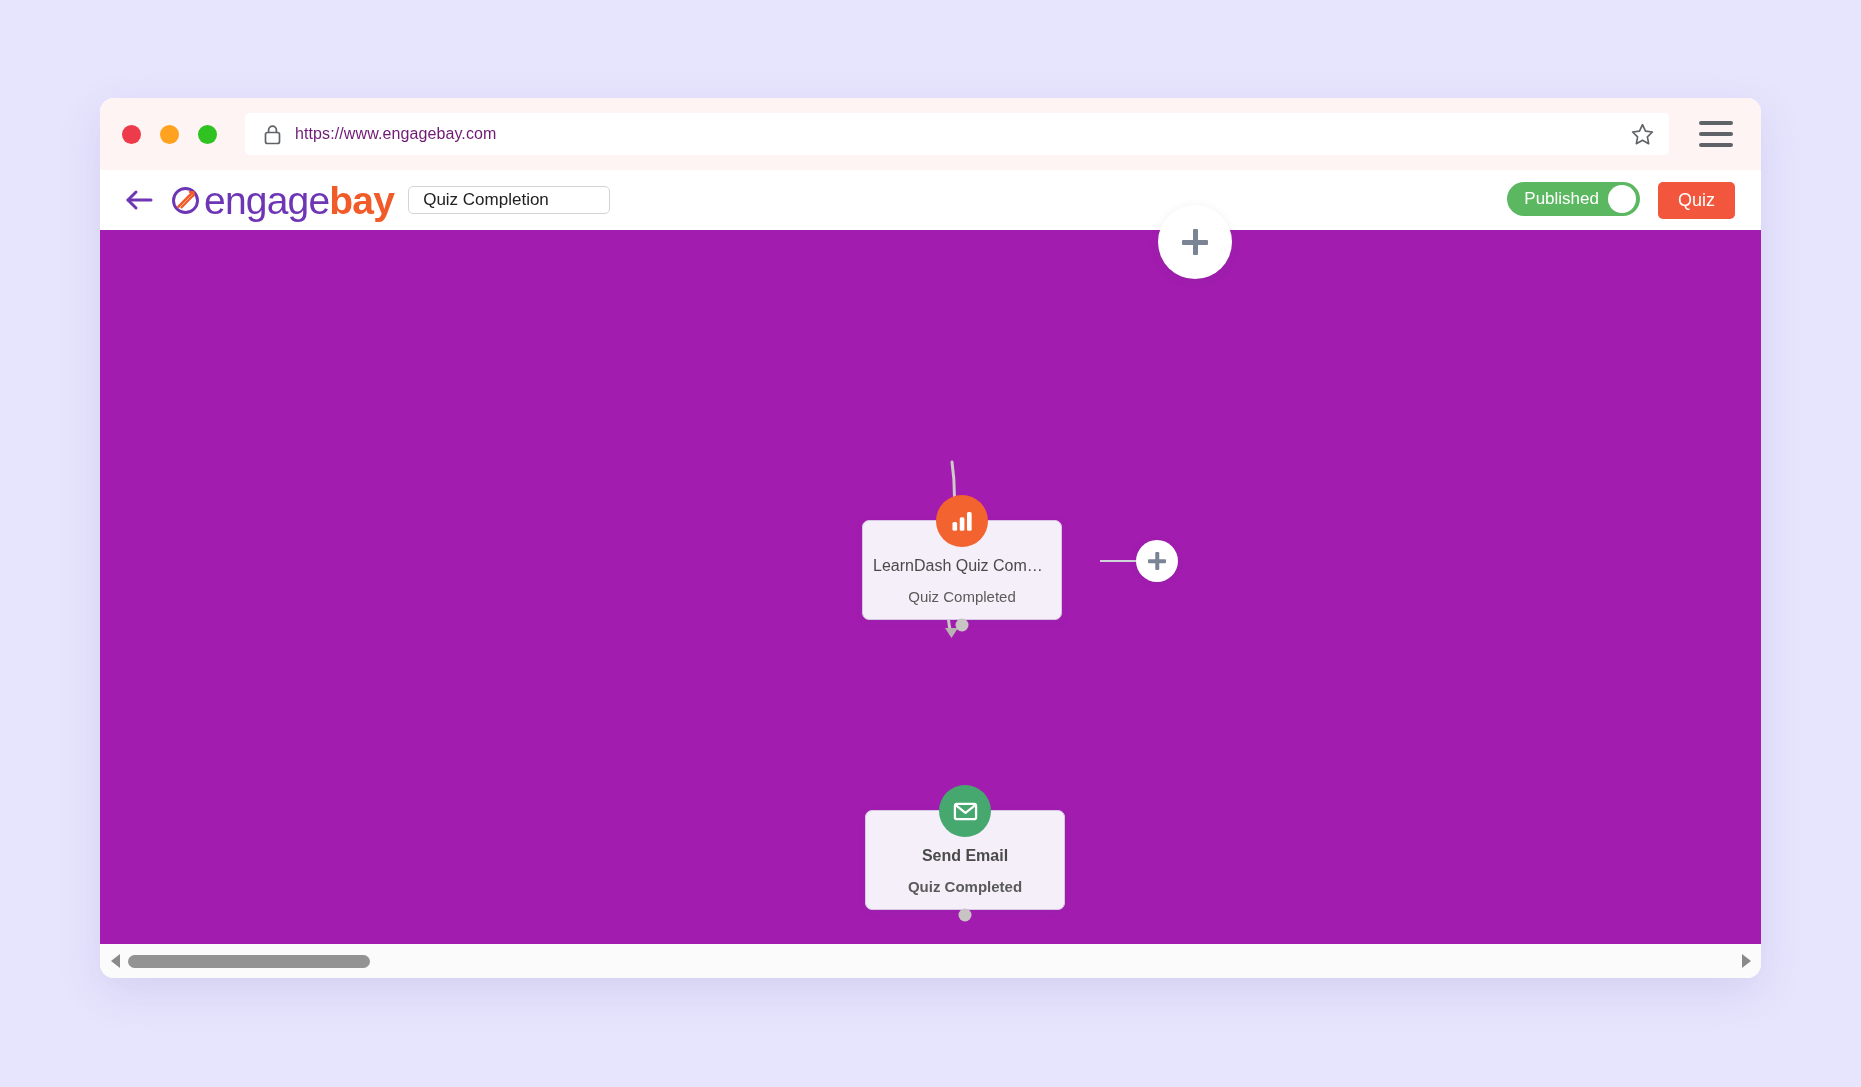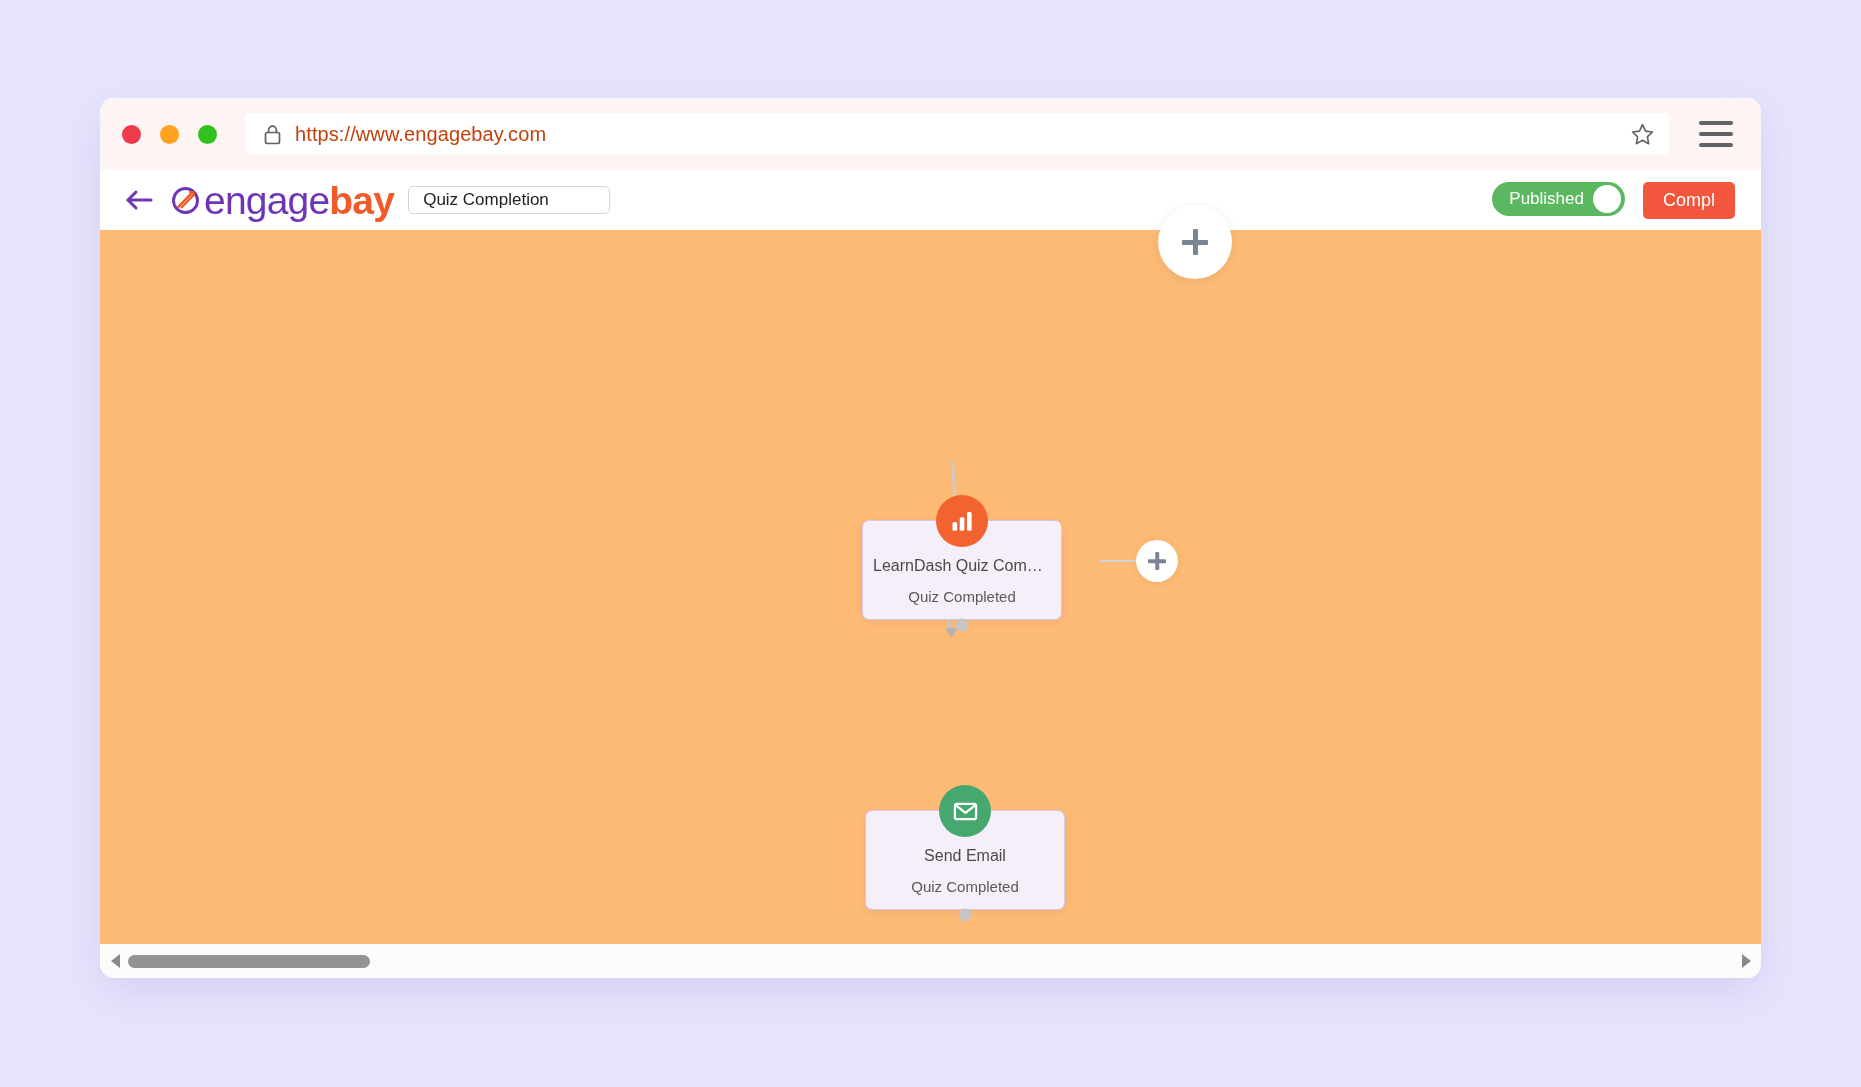--- a/index.html
+++ b/index.html
@@ -66,22 +66,22 @@
     margin-right: 30px;
   }
   .lock-icon {
     flex: 0 0 auto;
     width: 19px; height: 21px;
     display: flex; align-items: center; justify-content: center;
     margin-right: 13px;
   }
   .url-text {
     flex: 1 1 auto;
-    font-size: 20px;
-    color: #c2410c;
+    font-size: 16px;
+    color: #701a75;
     letter-spacing: 0.1px;
     white-space: nowrap;
     overflow: hidden;
   }
   .star-icon {
     flex: 0 0 auto;
     width: 26px; height: 26px;
     display: flex; align-items: center; justify-content: center;
   }
   .hamburger {
@@ -184,21 +184,21 @@
     border: none;
     border-radius: 5px;
     height: 37px;
     padding: 0 20px;
     cursor: pointer;
   }
 
   
   .canvas {
     flex: 1 1 auto;
-    background: #fdba74;
+    background: #a21caf;
     position: relative;
     overflow: hidden;
   }
 
   
   .fab-add {
     position: absolute;
     left: 1158px;
     top: 205px;
     width: 74px;
@@ -268,21 +268,21 @@
     left: 50%;
     transform: translate(-50%, -50%);
     width: 13px; height: 13px;
     border-radius: 50%;
     background: #c8c4c4;
   }
   .port-bottom { bottom: -6px; top: auto; transform: translate(-50%, 50%); }
 
   
   #node-trigger { left: 762px; top: 290px; }
-  #node-email   { left: 765px; top: 580px; }
+  #node-email   { left: 765px; top: 580px; font-weight: bold; }
 
   
   .branch-add {
     position: absolute;
     left: 1000px;
     top: 310px;
     display: flex;
     align-items: center;
     z-index: 6;
   }
@@ -416,21 +416,21 @@
       </span>
     </div>
 
     <input class="title-input" type="text" value="Quiz Completion" style="">
 
     <div class="header-right">
       <div class="publish-toggle">
         <span class="publish-label">Published</span>
         <span class="publish-knob"></span>
       </div>
-      <button class="save-button">Compl</button>
+      <button class="save-button">Quiz</button>
     </div>
   </div>
 
   <div class="canvas">
 
     <svg class="connector-svg">
       <path d="M852 232 C 862 300, 838 350, 851 404" stroke="#cfc9c9" stroke-width="3" fill="none" stroke-linecap="round"></path>
       <path d="M845 398 l6.5 10 6.5 -10 z" fill="#b8b2b2"></path>
     </svg>
 

